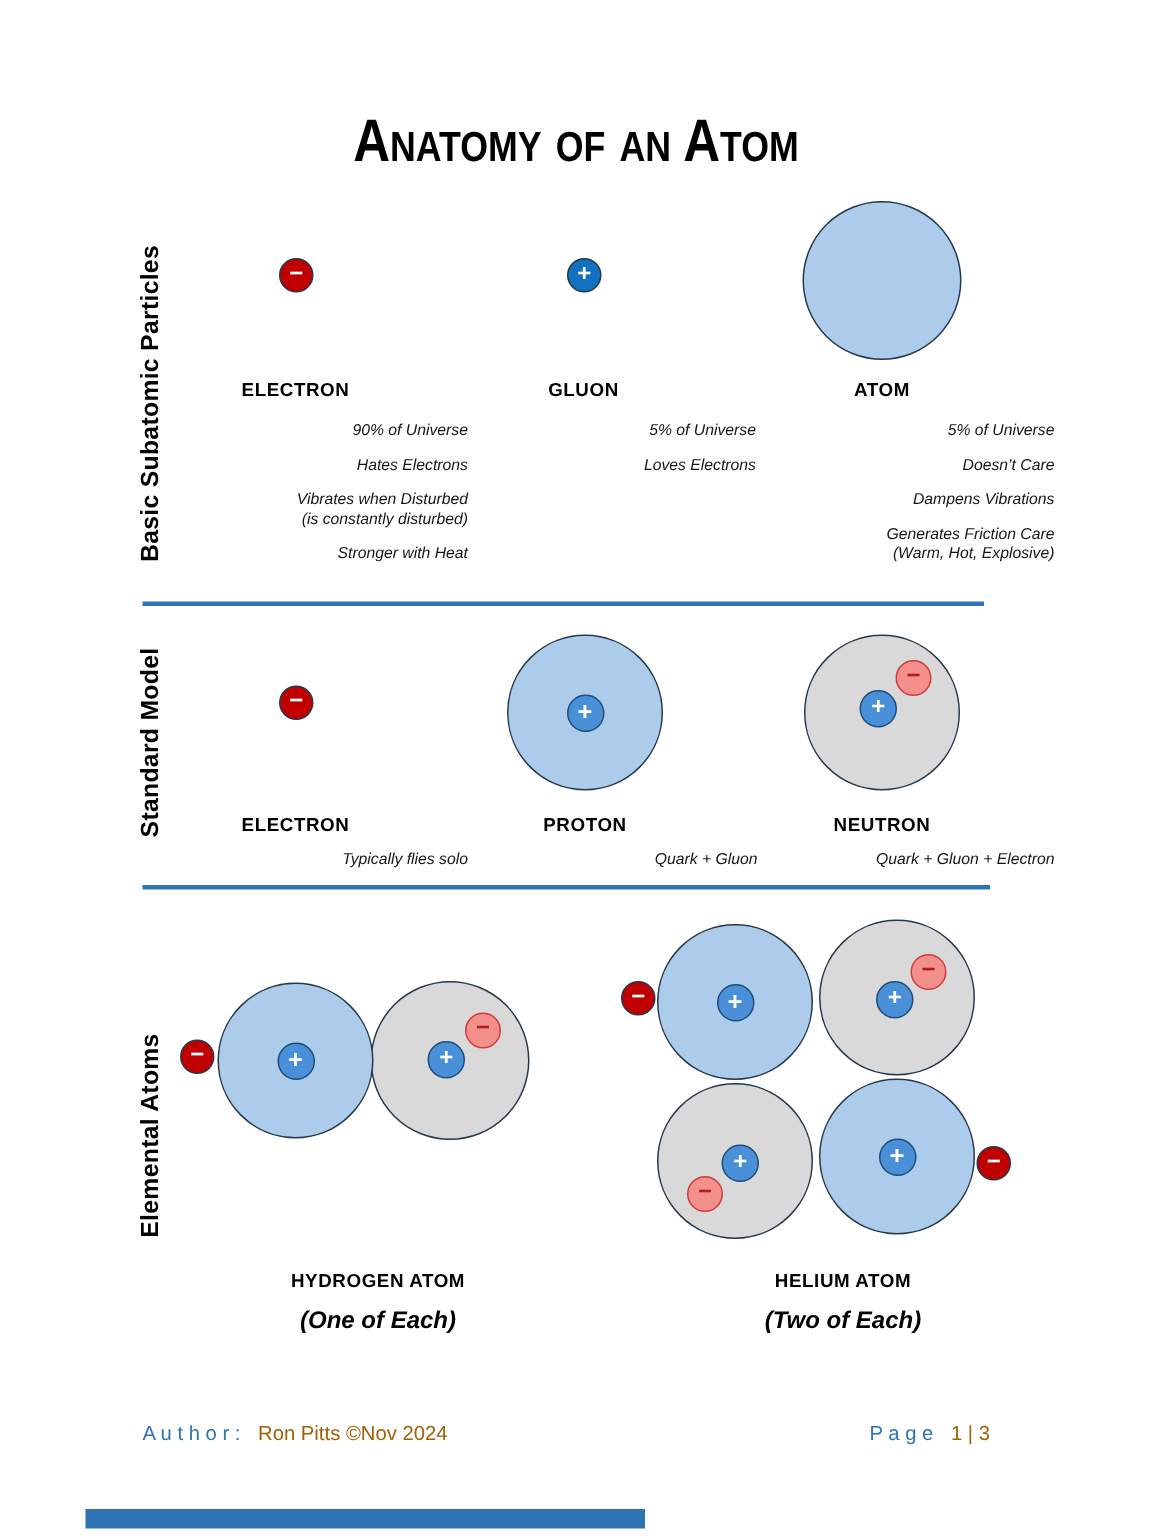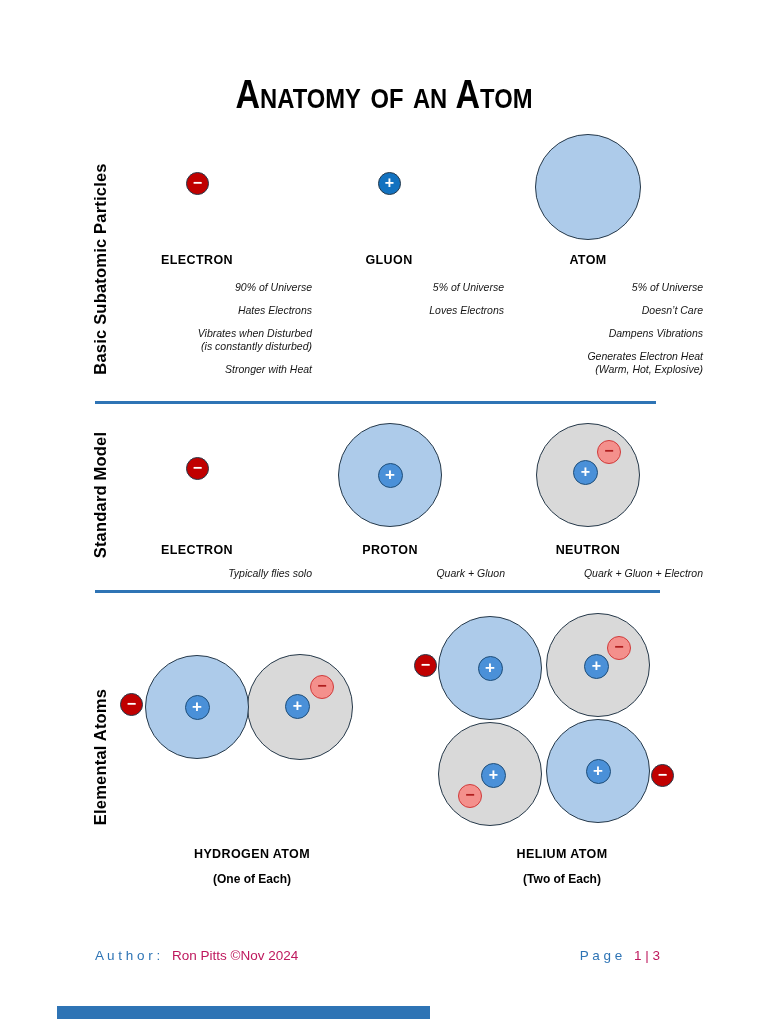--- a/index.html
+++ b/index.html
@@ -23,25 +23,25 @@
   .p-pink{width:24px;height:24px;background:#F4908C;border:1.6px solid #D03B3B;color:#B01E1E;}
   .g{font-weight:700;font-size:16px;line-height:1;margin-top:-2px;}
   .big .g{font-size:17px;}
   .col-name{position:absolute;width:220px;text-align:center;font-weight:700;
             font-size:12.5px;letter-spacing:0.4px;}
   .col-desc{position:absolute;width:230px;text-align:right;font-style:italic;
             font-size:10.5px;line-height:13px;color:#151515;}
   .col-desc .desc-line{margin-bottom:10px;white-space:pre-line;}
   .atom-name{position:absolute;width:240px;text-align:center;font-weight:700;
              font-size:12.5px;letter-spacing:0.4px;}
-  .atom-sub{position:absolute;width:240px;text-align:center;font-weight:700;font-size:12px;}
+  .atom-sub{position:absolute;width:240px;text-align:center;font-weight:700;font-size:16px;font-style:italic;}
   .footer{position:absolute;top:948px;left:95px;width:565px;display:flex;
           justify-content:space-between;font-size:13.5px;}
   .f-blue{color:#2E74B5;}
-  .f-dark{color:#be185d;margin-left:8px;}
+  .f-dark{color:#a16207;margin-left:8px;}
   .accent-bar{position:absolute;left:57px;top:1006px;width:373px;height:13px;background:#2E74B5;}
 </style>
 </head>
 <body>
 
 <div class="page">
 
   <div class="title">Anatomy of an Atom</div>
 
   <div class="side-label" style="width:240px;left:-20px;top:259px;">Basic Subatomic Particles</div>
@@ -66,21 +66,21 @@
       <div class="desc-line">Stronger with Heat</div>
     </div>
   <div class="col-desc" style="left:274px;top:281px;">
       <div class="desc-line">5% of Universe</div>
       <div class="desc-line">Loves Electrons</div>
     </div>
   <div class="col-desc" style="left:473px;top:281px;">
       <div class="desc-line">5% of Universe</div>
       <div class="desc-line">Doesn’t Care</div>
       <div class="desc-line">Dampens Vibrations</div>
-      <div class="desc-line">Generates Electron Heat
+      <div class="desc-line">Generates Friction Care
 (Warm, Hot, Explosive)</div>
     </div>
 
   <div class="divider" style="left:95px;top:401px;width:561px;"></div>
 
   <div class="side-label" style="width:170px;left:15px;top:485px;">Standard Model</div>
 
   <div class="circle small p-red" style="left:186px;top:457px;">
     <span class="g">−</span>
   </div>

